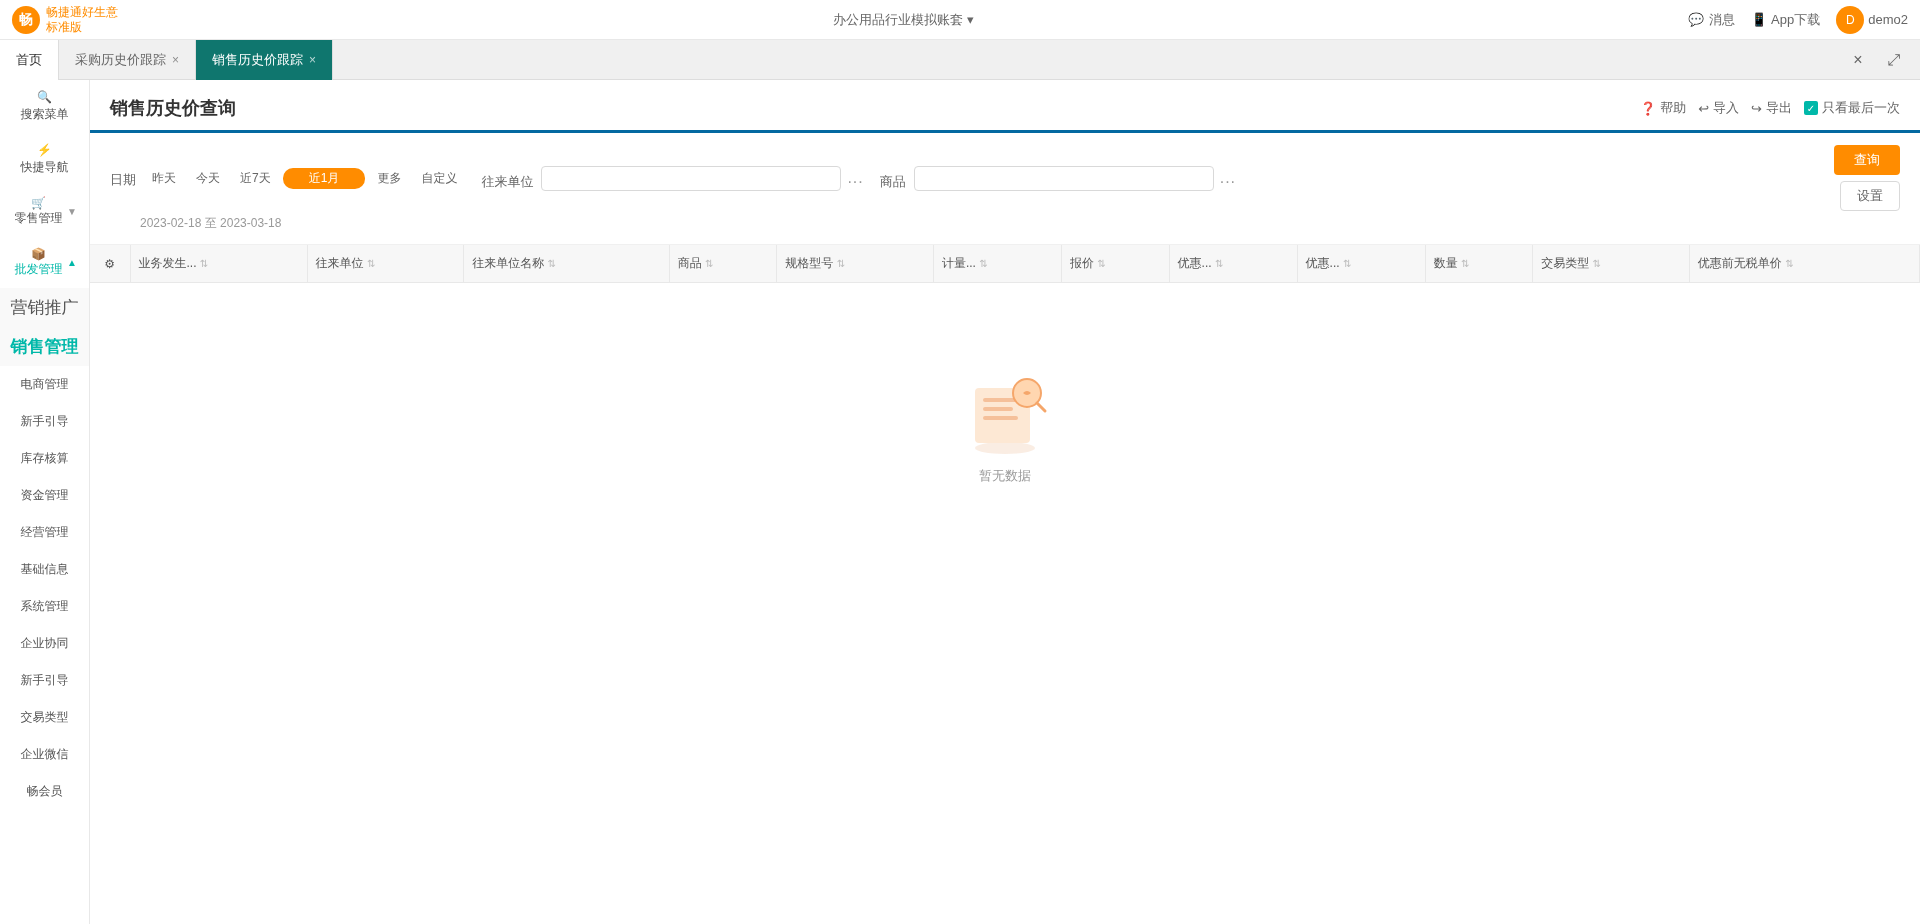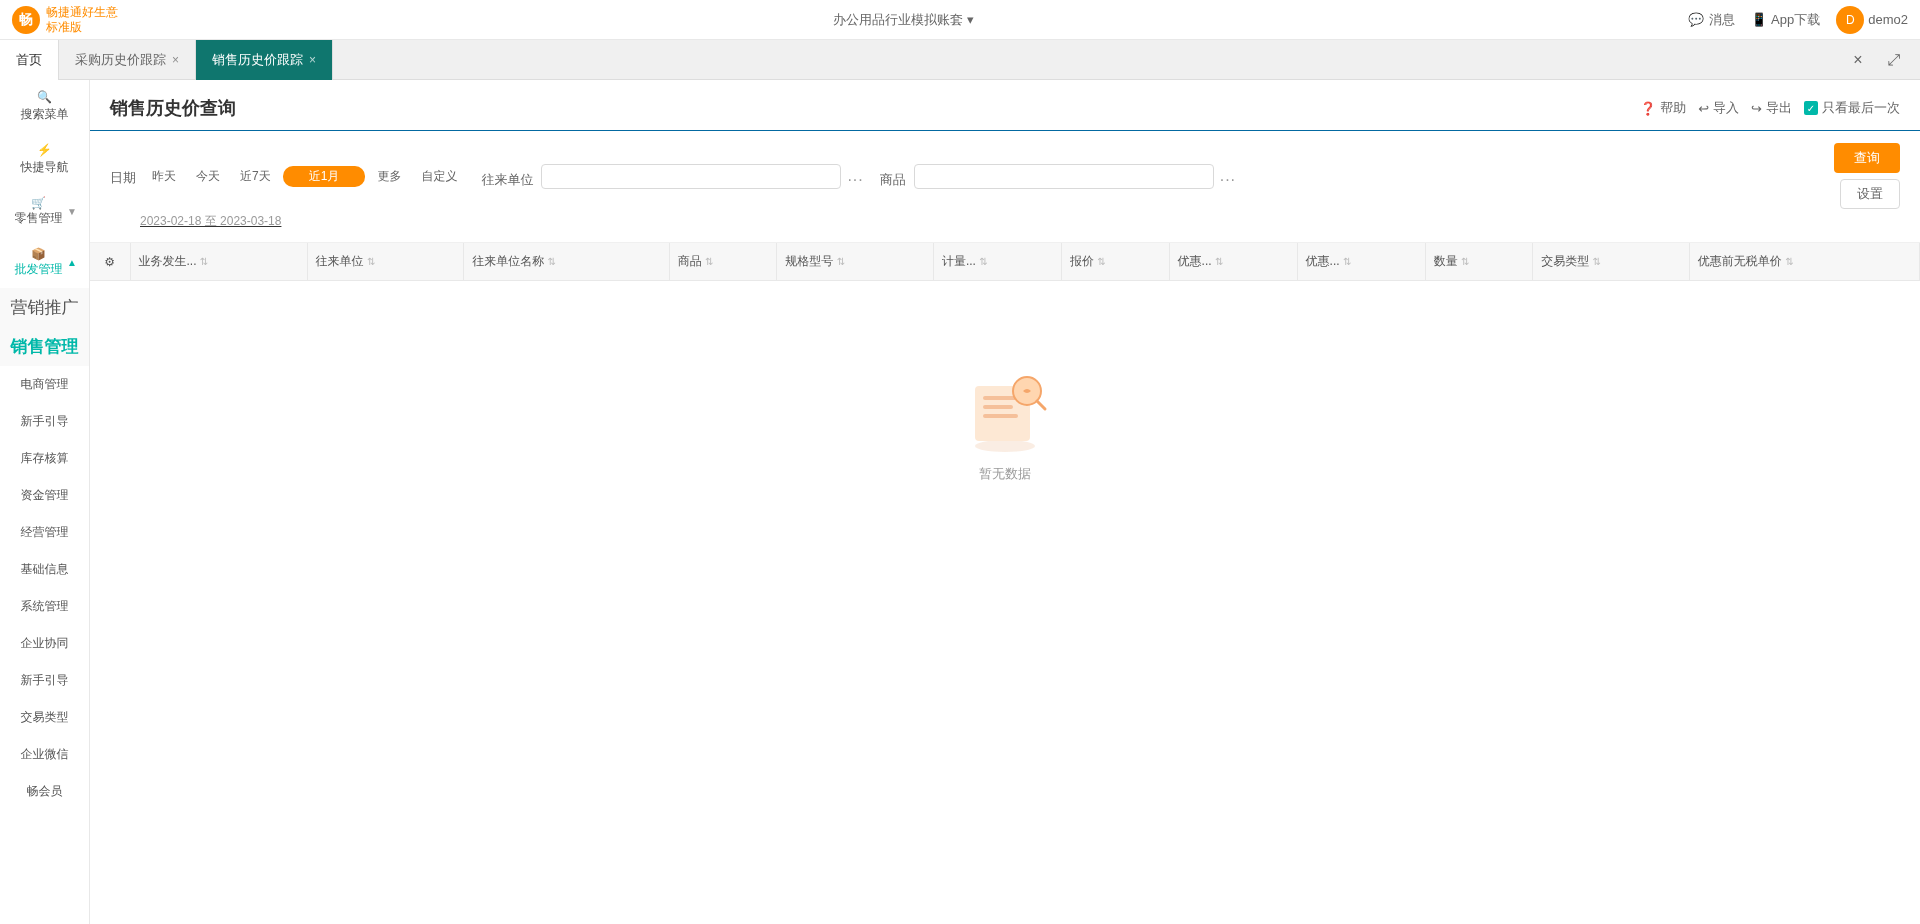--- a/index.html
+++ b/index.html
@@ -29,21 +29,21 @@
     
     .main-layout { display: flex; flex: 1; overflow: hidden; }
 
     
     .sidebar { width: 90px; background: #fff; border-right: 1px solid #e8e8e8; display: flex; flex-direction: column; overflow-y: auto; flex-shrink: 0; }
 
     
     .content { flex: 1; background: #fff; overflow: auto; display: flex; flex-direction: column; }
 
     
-    .page-header { padding: 16px 20px 10px; border-bottom: 1px solid #0369a1; display: flex; align-items: center; justify-content: space-between; }
+    .page-header { padding: 16px 20px 10px; border-bottom: 3px solid #0369a1; display: flex; align-items: center; justify-content: space-between; }
     .page-title { font-size: 18px; font-weight: bold; color: #333; }
     .page-actions { display: flex; align-items: center; gap: 12px; }
     .page-action { display: flex; align-items: center; gap: 4px; color: #666; cursor: pointer; font-size: 13px; }
     .checkbox-label { display: flex; align-items: center; gap: 4px; color: #666; font-size: 13px; }
     .checkbox-checked { width: 14px; height: 14px; background: #00b8a9; border-radius: 2px; display: flex; align-items: center; justify-content: center; color: #fff; font-size: 10px; }
 
     
     .filter-area { padding: 12px 20px; border-bottom: 1px solid #f0f0f0; }
     .filter-row { display: flex; align-items: center; gap: 16px; flex-wrap: wrap; }
     .filter-item { display: flex; align-items: flex-end; gap: 8px; }
@@ -248,21 +248,21 @@
           <div class="filter-input">
             <input type="text" style="width: 300px;">
             <span class="filter-dots">...</span>
           </div>
         </div>
         <div style="margin-left:auto; display:flex; flex-direction:column; gap:6px; align-items:flex-end;">
           <button class="query-btn">查询</button>
           <button class="settings-btn">设置</button>
         </div>
       </div>
-      <div style="margin-top:4px; padding-left:30px;text-decoration:underline;">
+      <div style="margin-top:4px; padding-left:30px;">
         <span class="date-range" style="font-size:12px;color:#999;">2023-02-18 至 2023-03-18</span>
       </div>
     </div>
 
     <div class="table-container">
       <table>
         <thead>
           <tr>
             <th class="th-settings">⚙</th>
             <th>

